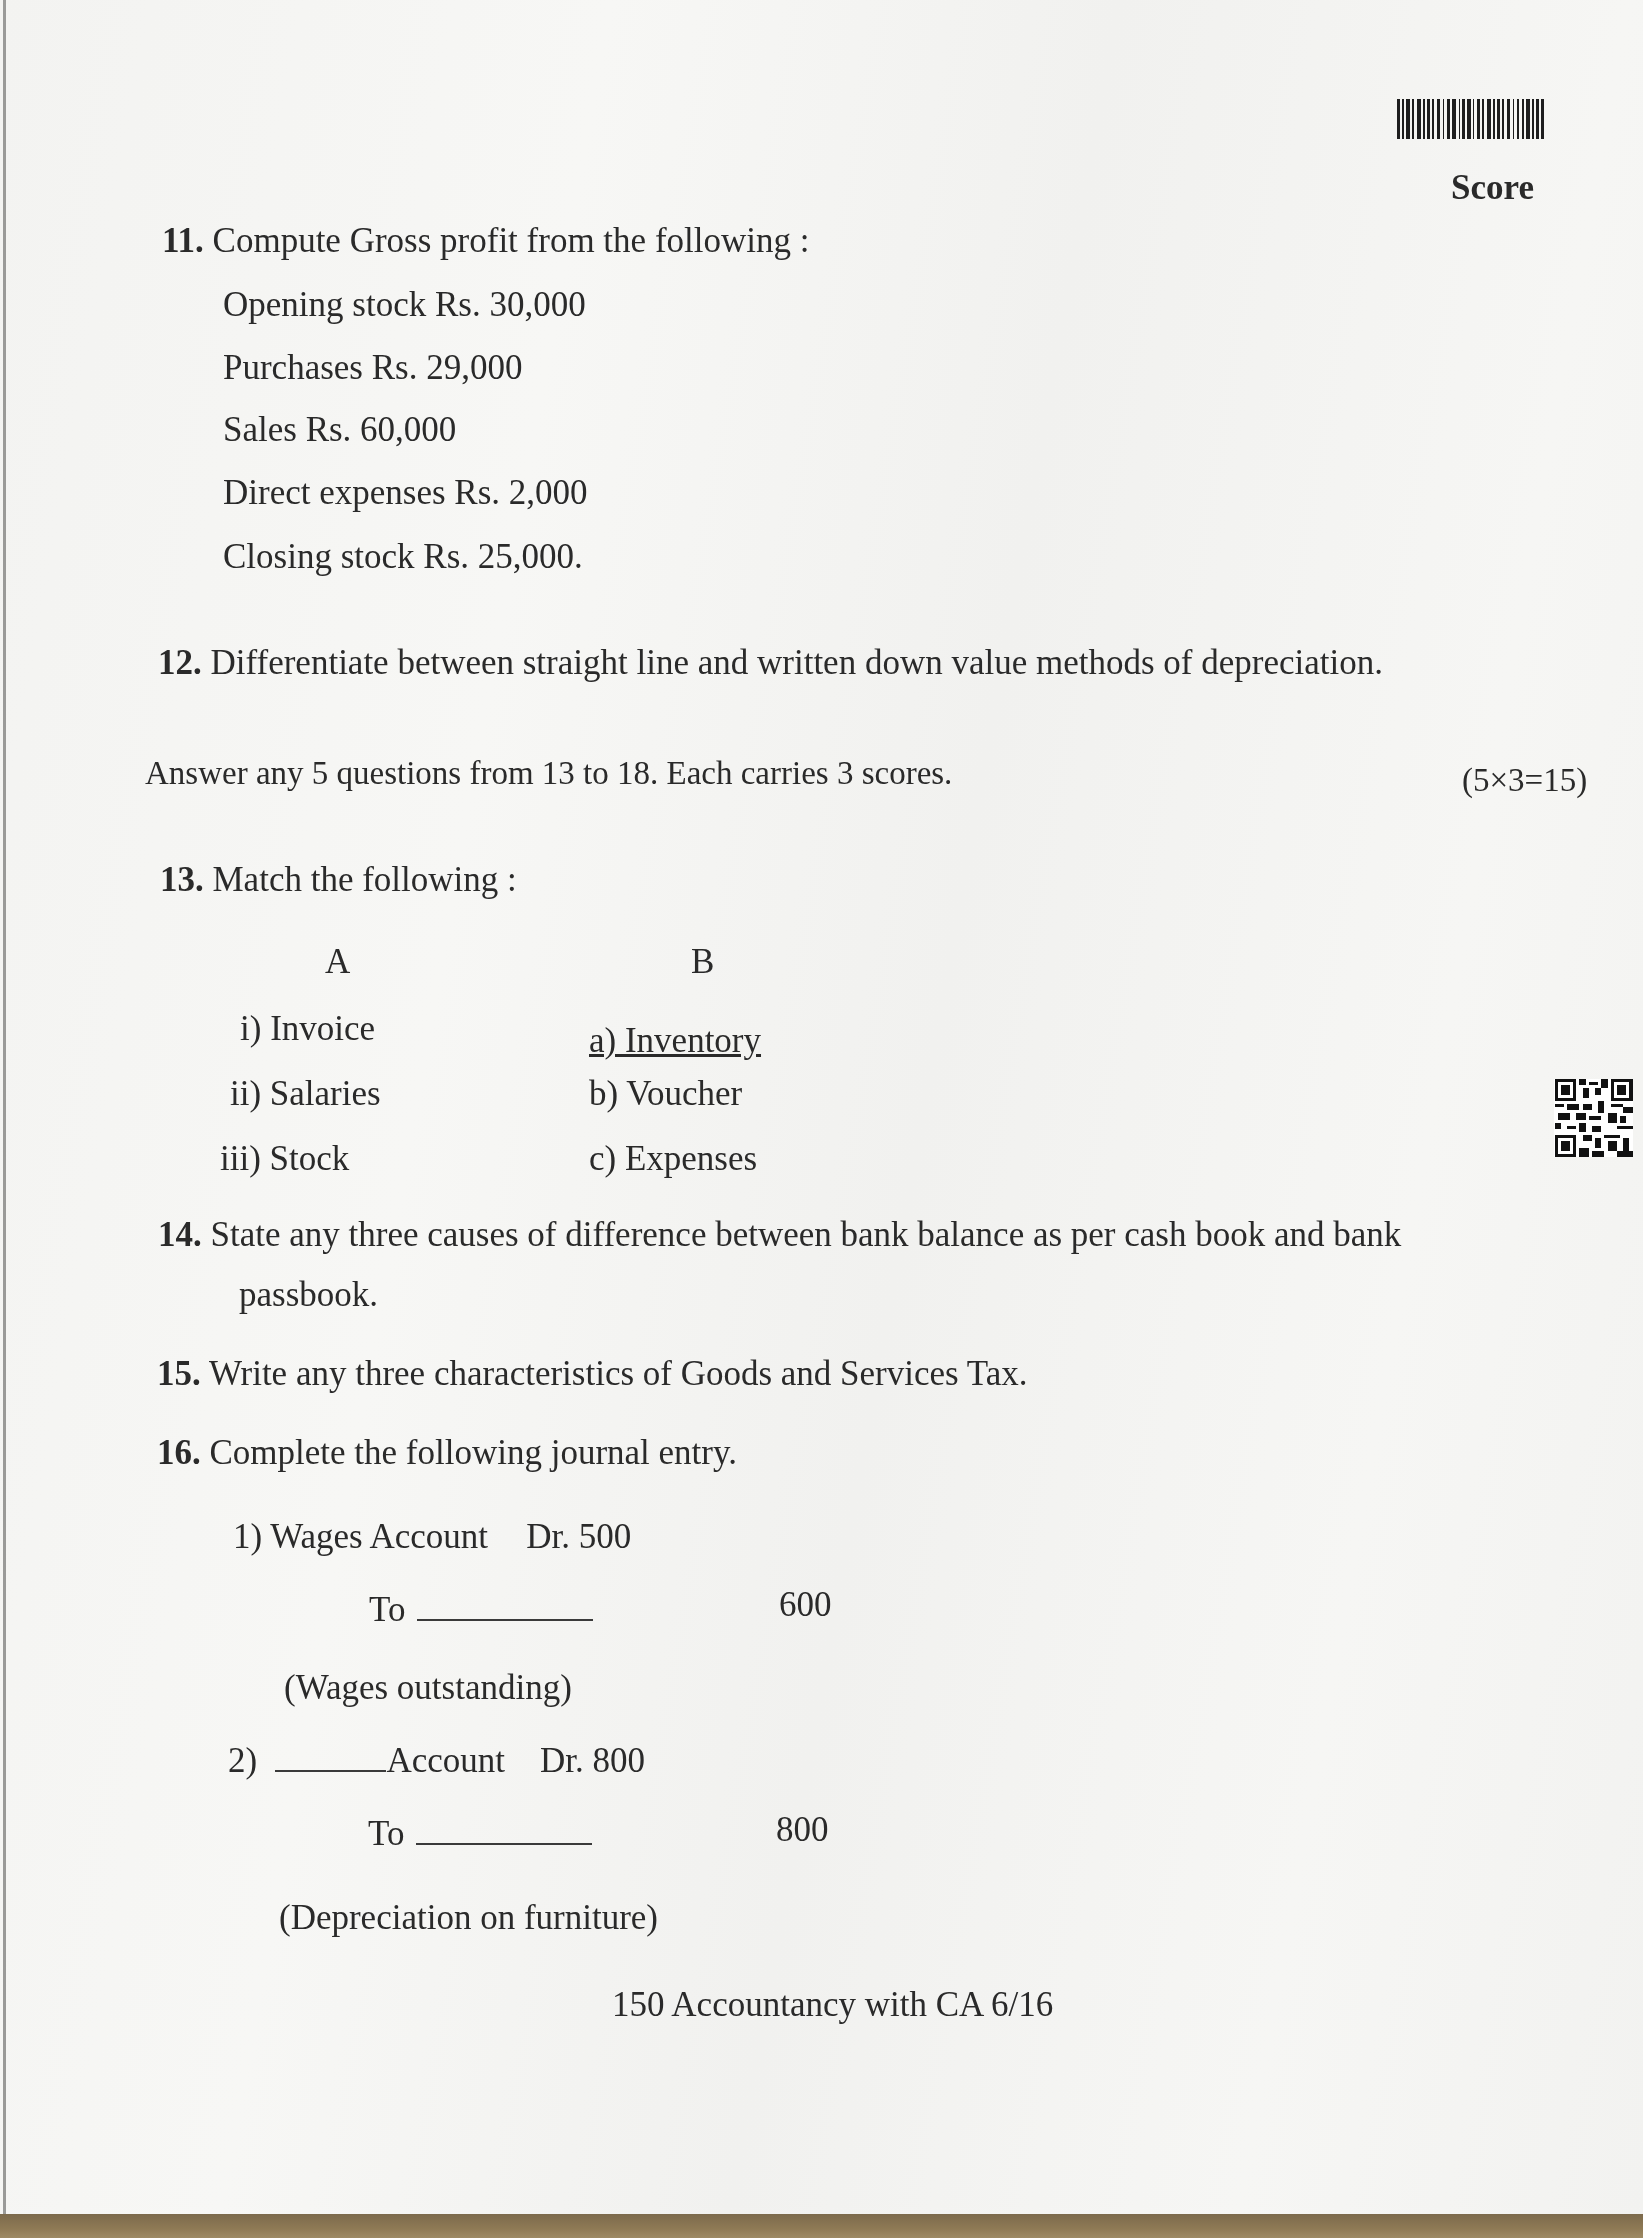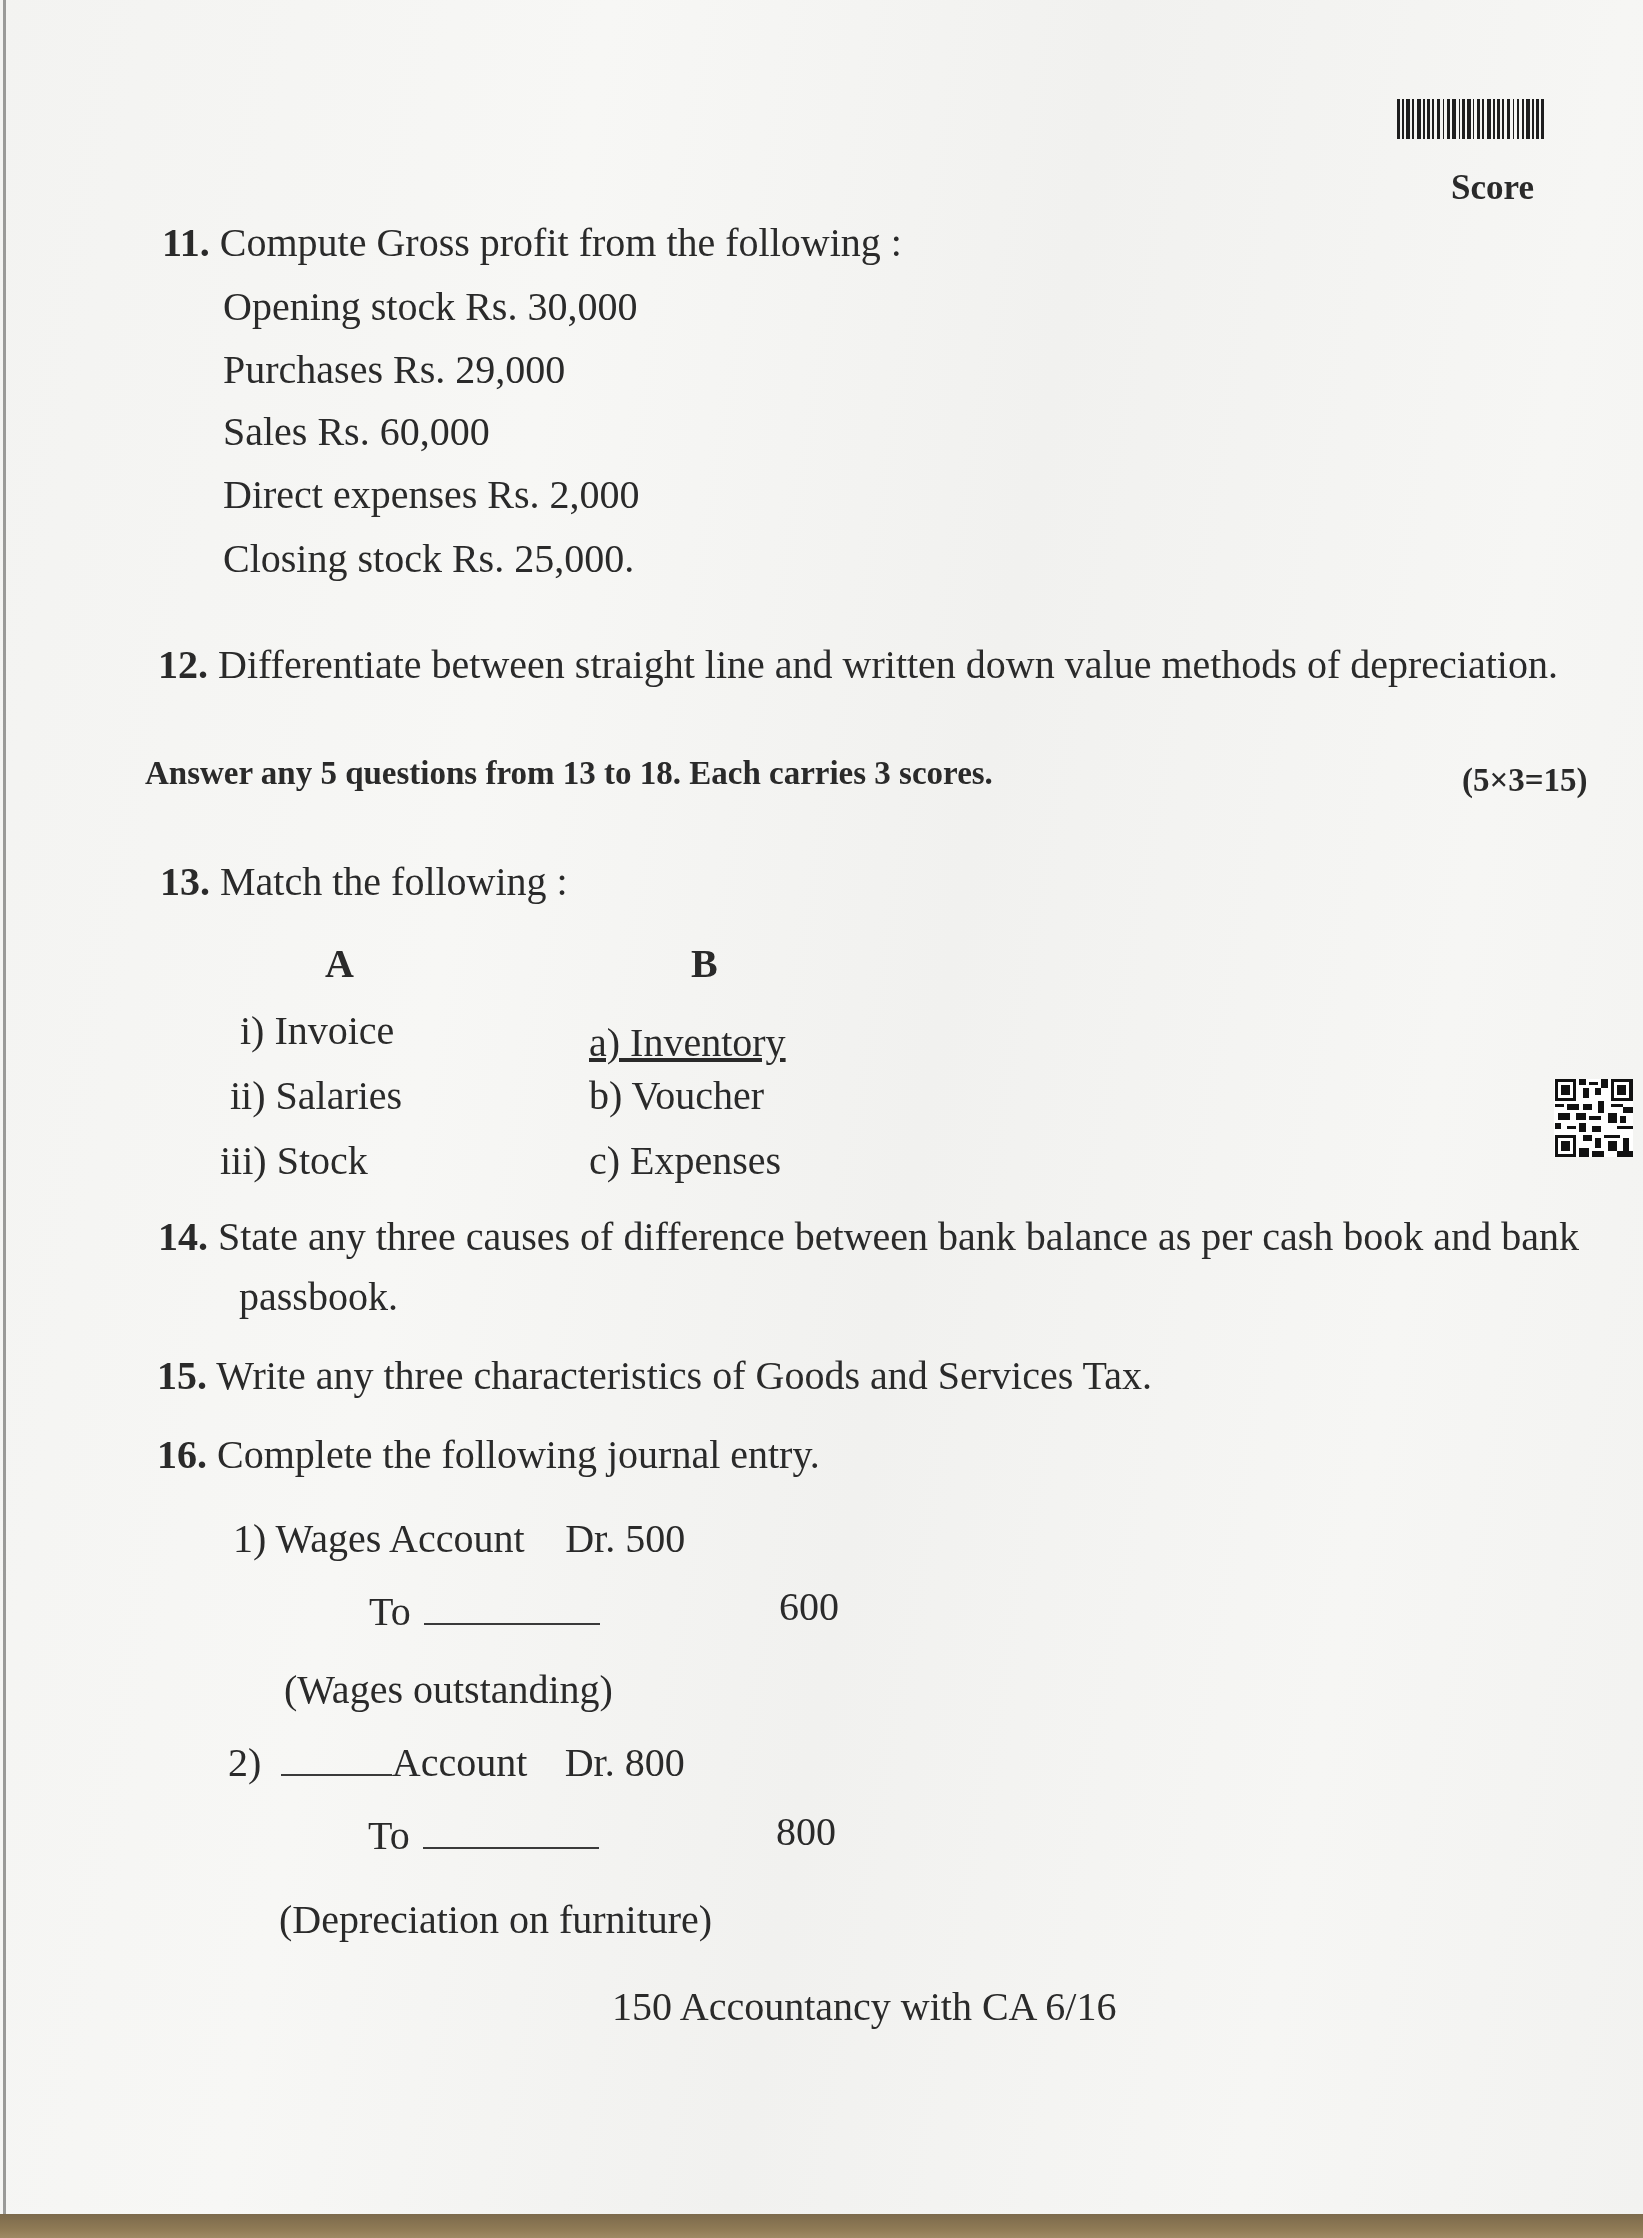--- a/index.html
+++ b/index.html
@@ -34,22 +34,22 @@
     .bottom-edge {
       position: absolute;
       left: 0;
       top: 2214px;
       width: 1644px;
       height: 24.6px;
       background: linear-gradient(180deg, #7c6a4c 0%, #8f7a55 60%, #a08c66 100%);
       border-top-left-radius: 0;
     }
     .abs { position: absolute; white-space: nowrap; }
-    .t { font-size: 40px; line-height: 1; }
-    .bold { font-weight: bold; }
+    .t { font-size: 35px; line-height: 1; }
+    .bold { font-weight: normal; }
     .qnum { font-weight: bold; }
 
     .barcode {
       position: absolute;
       left: 1397px;
       top: 99px;
       width: 149px;
       height: 40px;
       display: flex;
       align-items: stretch;

